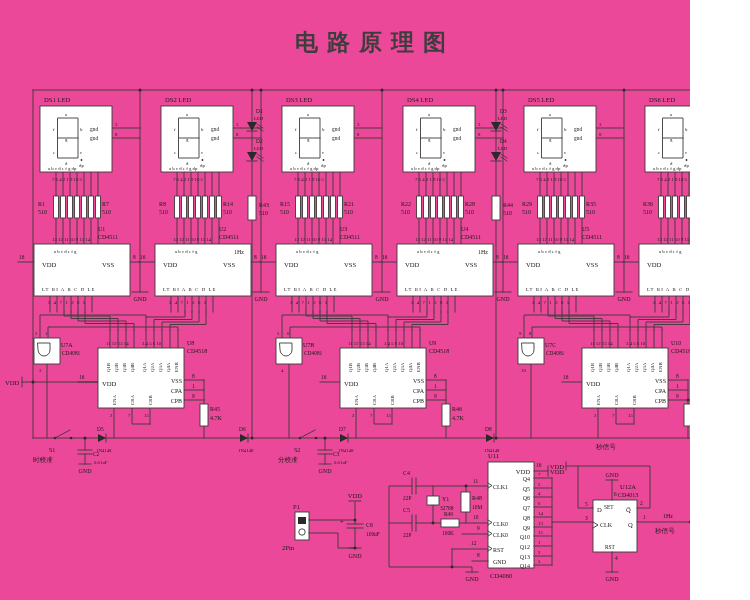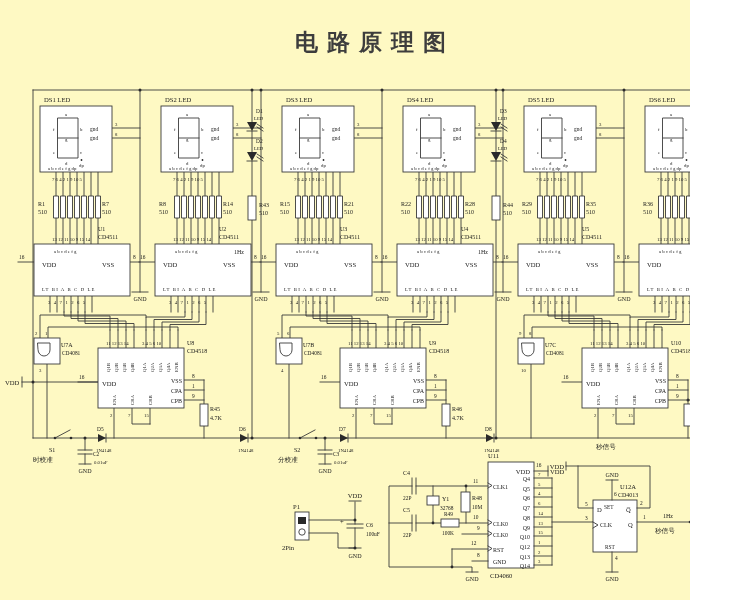--- a/index.html
+++ b/index.html
@@ -1,16 +1,16 @@
 <!DOCTYPE html>
 <html><head>
 <meta charset="utf-8">
 <style>
 html,body{margin:0;padding:0;background:#fff}
-#stage{position:relative;width:690px;height:600px;background:#fef9c3;overflow:hidden}
+#stage{position:relative;width:690px;height:600px;background:#ec4899;overflow:hidden}
 svg{position:absolute;left:0;top:0}
 .w{fill:none;stroke:#3a3a3a;stroke-width:.9;stroke-linecap:square}
 .f{fill:#2a2a2a;stroke:none}
 .b{fill:#fff;stroke:#3a3a3a;stroke-width:.9}
 text{font-family:"Liberation Serif",serif;fill:#1c1c1c}
 .t45{font-size:4.8px}
 .t5{font-size:5.4px}
 .t55{font-size:6px}
 .t6{font-size:6.6px}
 .m{text-anchor:middle}

